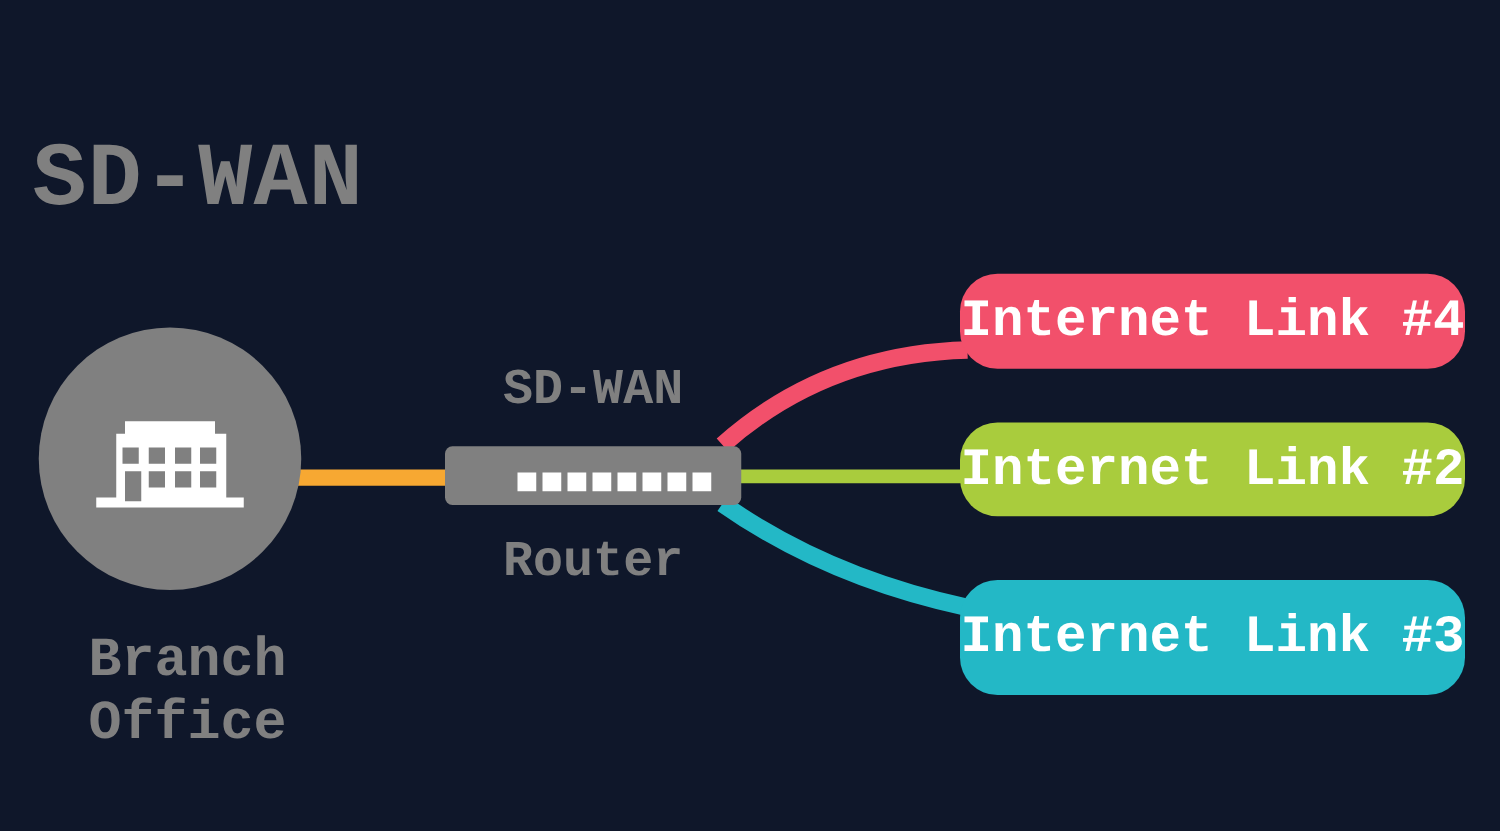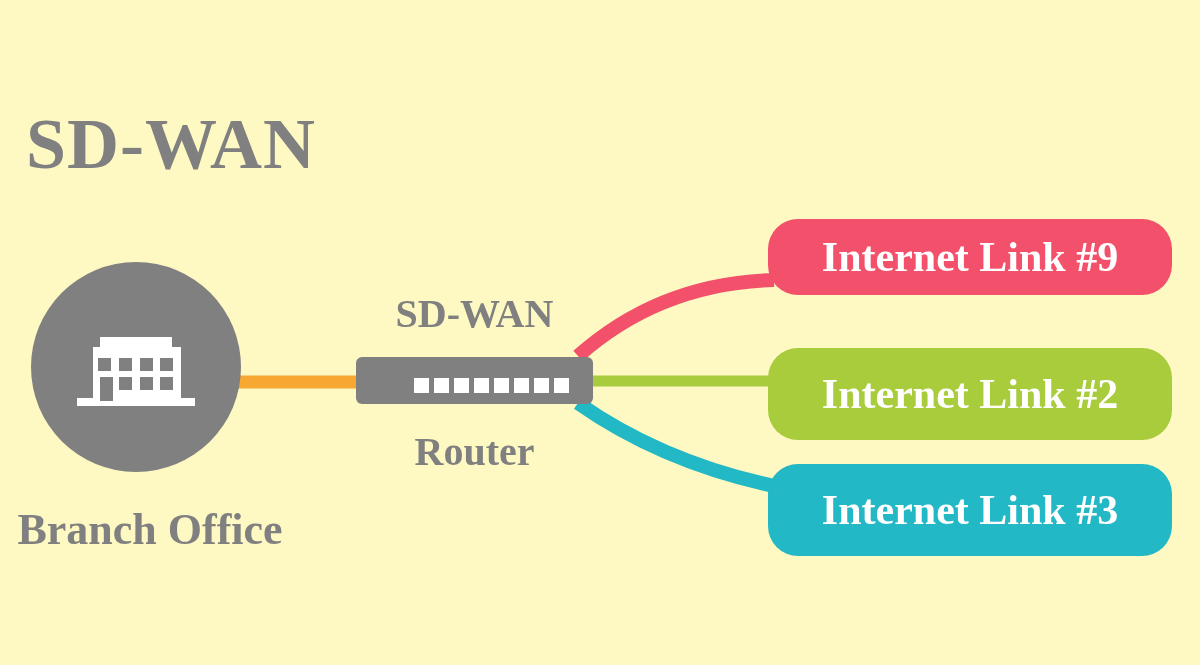--- a/index.html
+++ b/index.html
@@ -4,23 +4,23 @@
 <style>
   html, body {
     margin: 0;
     padding: 0;
     background: #000000;
   }
   .canvas {
     position: relative;
     width: 1200px;
     height: 665px;
-    background: #fef9c3;
+    background: #0f172a;
     overflow: hidden;
-    font-family: Liberation Serif, serif;
+    font-family: Liberation Mono, monospace;
   }
   .page-title {
     position: absolute;
     left: 26px;
     top: 60px;
     font-size: 72px;
     font-weight: bold;
     letter-spacing: 1px;
     line-height: 1;
   }
@@ -103,21 +103,21 @@
     border-radius: 30px;
     display: flex;
     align-items: center;
     justify-content: center;
     color: #ffffff;
     font-size: 42px;
     font-weight: bold;
     z-index: 2;
   }
   .pill-1 { top: 219px; height: 76px; }
-  .pill-2 { top: 348px; height: 92px; }
+  .pill-2 { top: 338px; height: 75px; }
   .pill-3 { top: 464px; height: 92px; }
 </style>
 </head>
 <body>
 
 <div class="canvas">
 
   <h1 class="page-title" style="color: rgb(128, 128, 128);">SD-WAN</h1>
 
   <svg class="lines-svg" width="1200" height="665" viewBox="0 0 1200 665">
@@ -158,21 +158,21 @@
         <span></span>
         <span></span>
         <span></span>
         <span></span>
       </div>
   </div>
 
   <div class="router-label-bottom" style="color: rgb(128, 128, 128);">Router</div>
 
   <div class="pill pill-1" style="background: rgb(242, 80, 107);">
-    <span>Internet Link #9</span>
+    <span>Internet Link #4</span>
   </div>
 
   <div class="pill pill-2" style="background: rgb(169, 204, 61);">
     <span>Internet Link #2</span>
   </div>
 
   <div class="pill pill-3" style="background: rgb(35, 184, 198);">
     <span>Internet Link #3</span>
   </div>
 

